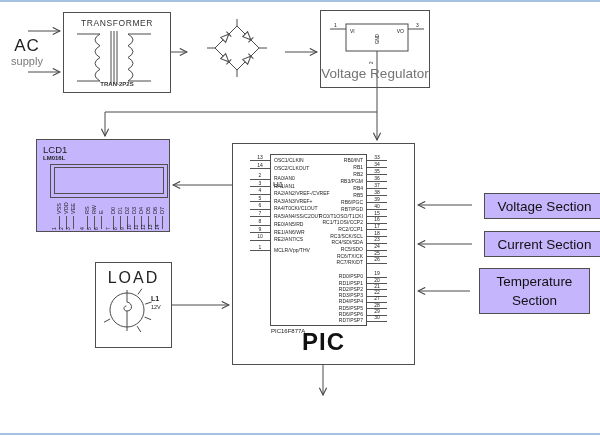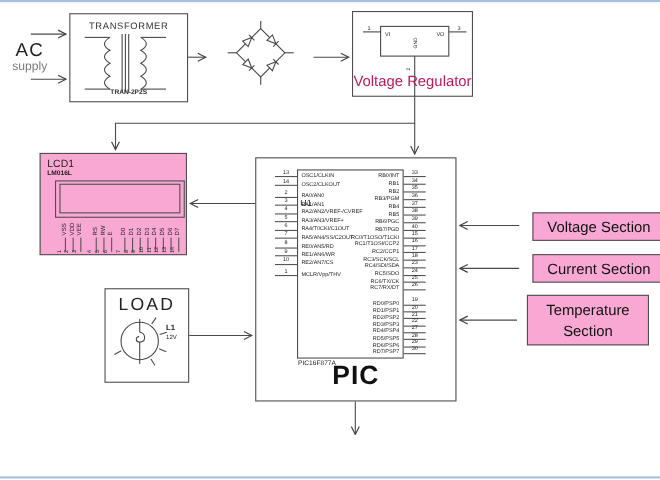--- a/index.html
+++ b/index.html
@@ -1,32 +1,32 @@
 <!DOCTYPE html>
 <html><head>
 <meta charset="utf-8">
 <style>
   html,body{margin:0;padding:0;background:#fff;}
   .stage{position:relative;width:600px;height:436px;background:#ffffff;
          font-family:"Liberation Sans",sans-serif;color:#1a1a1a;overflow:hidden;}
   .edge{position:absolute;left:0;width:600px;height:2px;background:#a5c2e0;}
-  .box{position:absolute;border:1px solid #4f4f4f;background:#f9a8d4;box-sizing:border-box;}
+  .box{position:absolute;border:1px solid #4f4f4f;background:#c4b5fd;box-sizing:border-box;}
   svg.layer{position:absolute;left:0;top:0;width:600px;height:436px;pointer-events:none;}
   
   .ac-title{position:absolute;left:6px;top:36px;width:42px;text-align:center;
             font-size:17px;letter-spacing:1px;color:#222;}
   .ac-sub{position:absolute;left:2px;top:55px;width:50px;text-align:center;
           font-size:11px;color:#7a7a7a;}
   
   .tf-title{position:absolute;left:0;top:5px;width:100%;font-size:8.5px;letter-spacing:.6px;color:#333;text-align:center;}
   .tf-part{position:absolute;left:0;top:68px;width:100%;font-size:6px;font-weight:bold;color:#333;text-align:center;}
   
   .br-label{position:absolute;left:0;bottom:6px;width:100%;font-size:8.5px;letter-spacing:.4px;color:#333;text-align:center;}
   
-  .vr-label{position:absolute;left:0;bottom:6px;width:100%;font-size:13.5px;color:#be185d;text-align:center;}
+  .vr-label{position:absolute;left:0;bottom:6px;width:100%;font-size:13.5px;color:#737373;text-align:center;}
   
   .lcd-ref{position:absolute;left:6px;top:4px;font-size:9.5px;color:#222;}
   .lcd-part{position:absolute;left:6px;top:15px;font-size:6px;font-weight:bold;color:#222;}
   .lcd-disp-outer{position:absolute;left:13px;top:24px;width:118px;height:34px;border:1px solid #4f4f4f;box-sizing:border-box;}
   .lcd-disp-inner{position:absolute;left:17px;top:27px;width:110px;height:27px;border:1px solid #4f4f4f;box-sizing:border-box;}
   .lcd-pin-label{position:absolute;font-size:5.5px;color:#222;white-space:nowrap;
                  transform-origin:0 0;transform:rotate(-90deg);}
   .lcd-pin-num{position:absolute;font-size:5px;color:#222;white-space:nowrap;
                transform-origin:0 0;transform:rotate(-90deg);}
   .lcd-pin-stub{position:absolute;width:0;height:13px;border-left:1px solid #555;}

